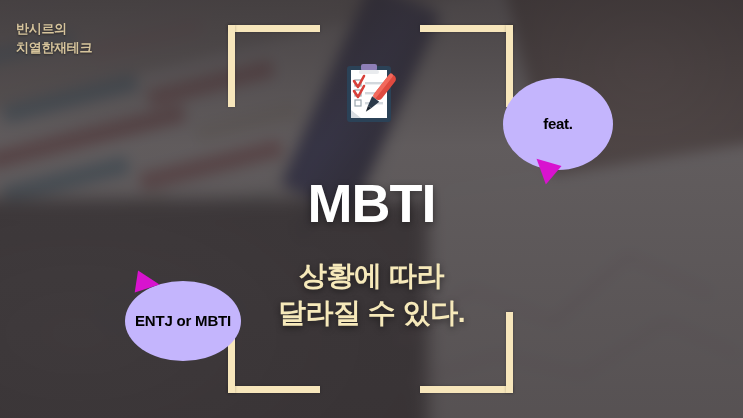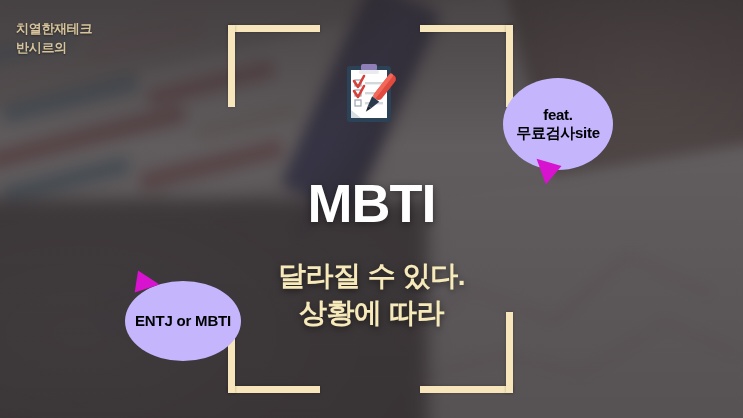--- a/index.html
+++ b/index.html
@@ -264,36 +264,35 @@
 
     <g transform="rotate(38 34 32)">
       <rect x="30" y="8" width="9" height="30" rx="4.5" fill="#e04a3f"></rect>
       <rect x="30" y="8" width="4" height="30" rx="2" fill="#f2695c"></rect>
       <path d="M30 38 L39 38 L36.5 48 L32.5 48 Z" fill="#2b3a4a"></path>
       <path d="M32.5 48 L36.5 48 L34.5 54 Z" fill="#1b242e"></path>
     </g>
   </svg>
 
   <div class="logo">
+    <div>반시르의</div>
     <div>치열한재테크</div>
-    <div>반시르의</div>
   </div>
 
   <div class="title">MBTI</div>
 
   <div class="subtitle">
+    <div>상황에 따라</div>
     <div>달라질 수 있다.</div>
-    <div>상황에 따라</div>
   </div>
 
   <div class="bubble bubble-right">
     <span class="tail"></span>
     <span class="txt">
       <span>feat.</span><br>
-      <span>무료검사site</span>
     </span>
   </div>
 
   <div class="bubble bubble-left">
     <span class="tail"></span>
     <span class="txt">ENTJ or MBTI</span>
   </div>
 
 </div>
 

